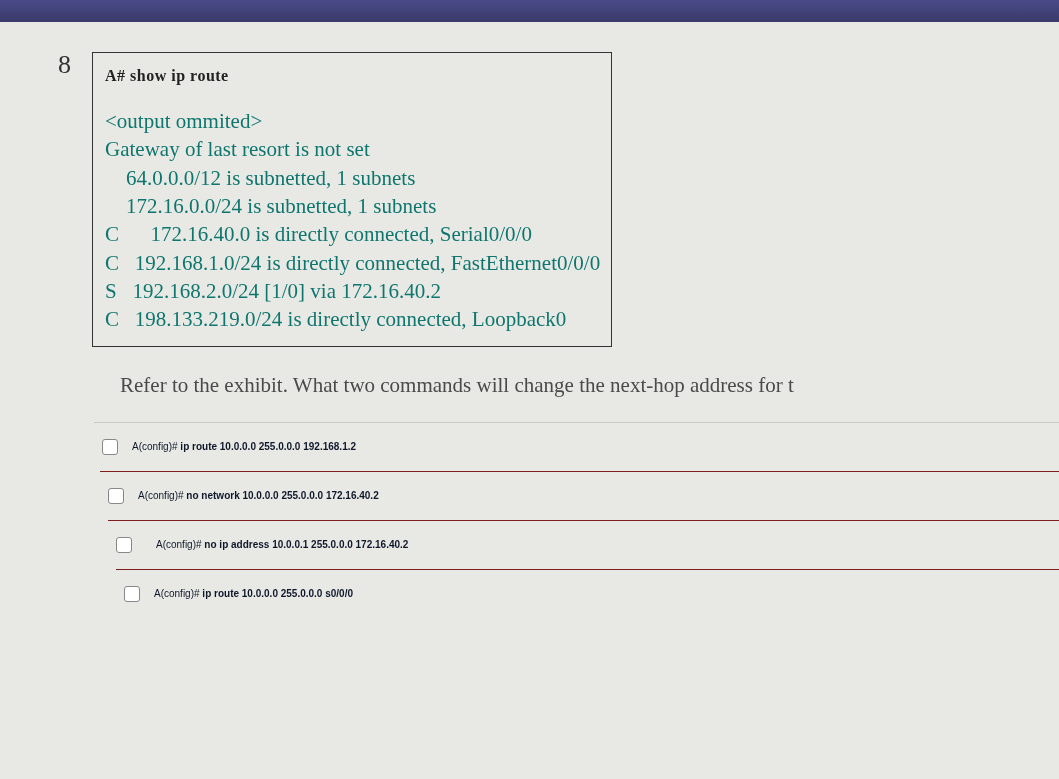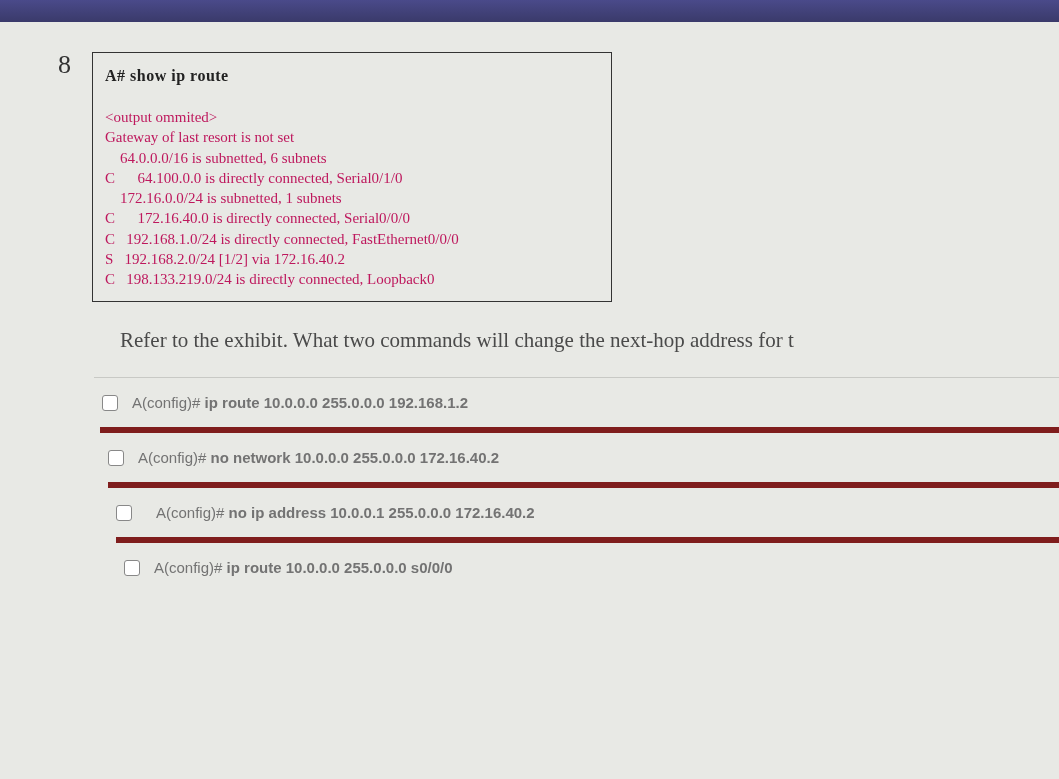--- a/index.html
+++ b/index.html
@@ -41,59 +41,59 @@
       font-family: "Times New Roman", serif;
     }
     .exhibit-command {
       font-size: 16px;
       font-weight: bold;
       letter-spacing: 0.5px;
       color: #222;
       margin-bottom: 22px;
     }
     .exhibit-line {
-      font-size: 15px;
-      color: #be185d;
+      font-size: 21px;
+      color: #0f766e;
       line-height: 1.35;
       white-space: pre;
     }
     .question-text {
       margin-top: 26px;
       margin-left: 68px;
       font-size: 21px;
       color: #4a4a4a;
       font-family: Liberation Serif, serif;
       white-space: nowrap;
     }
     .options {
       margin-top: 24px;
       margin-left: 42px;
     }
     .option-row {
       padding: 16px 0 16px 8px;
-      border-top: 6px solid #7f1d1d;
+      border-top: 1px solid #7f1d1d;
       display: flex;
       align-items: center;
       gap: 14px;
     }
     .option-row:first-child {
       border-top: 1px solid #c8c9c5;
     }
     .checkbox {
       width: 16px;
       height: 16px;
       border: 1.5px solid #888;
       border-radius: 3px;
       background: #fff;
       flex-shrink: 0;
       cursor: pointer;
     }
     .option-label {
-      font-size: 15px;
-      color: #737373;
+      font-size: 10px;
+      color: #0f172a;
       font-family: Arial, sans-serif;
     }
     .option-label .bold {
       font-weight: bold;
     }
     .option-row:nth-child(2) { margin-left: 6px; }
     .option-row:nth-child(3) { margin-left: 14px; gap: 24px; }
     .option-row:nth-child(4) { margin-left: 22px; }
     .option-row:nth-child(5) { margin-left: 30px; }
   </style>
@@ -104,26 +104,25 @@
 
 <div class="content">
 
   <div class="question-number">8</div>
 
   <div class="exhibit-box">
     <div class="exhibit-command">A# show ip route</div>
     <div class="exhibit-line">&lt;output ommited&gt;</div>
     <div class="exhibit-line">Gateway of last resort is not set</div>
     <div class="exhibit-line"></div>
-    <div class="exhibit-line">    64.0.0.0/16 is subnetted, 6 subnets</div>
-    <div class="exhibit-line">C      64.100.0.0 is directly connected, Serial0/1/0</div>
+    <div class="exhibit-line">    64.0.0.0/12 is subnetted, 1 subnets</div>
     <div class="exhibit-line">    172.16.0.0/24 is subnetted, 1 subnets</div>
     <div class="exhibit-line">C      172.16.40.0 is directly connected, Serial0/0/0</div>
     <div class="exhibit-line">C   192.168.1.0/24 is directly connected, FastEthernet0/0/0</div>
-    <div class="exhibit-line">S   192.168.2.0/24 [1/2] via 172.16.40.2</div>
+    <div class="exhibit-line">S   192.168.2.0/24 [1/0] via 172.16.40.2</div>
     <div class="exhibit-line">C   198.133.219.0/24 is directly connected, Loopback0</div>
   </div>
 
   <div class="question-text">Refer to the exhibit. What two commands will change the next-hop address for t</div>
 
   <div class="options">
 
     <div class="option-row">
       <div class="checkbox"></div>
       <div class="option-label">

